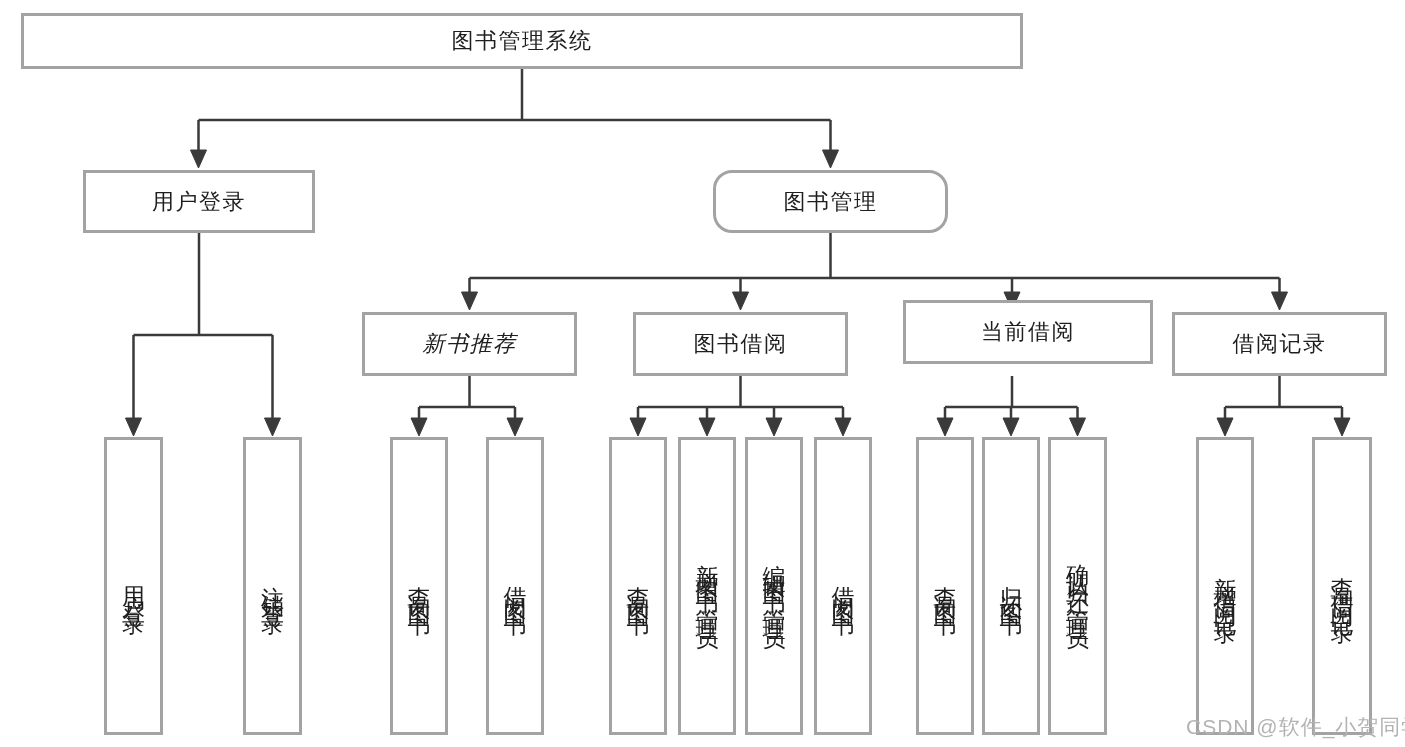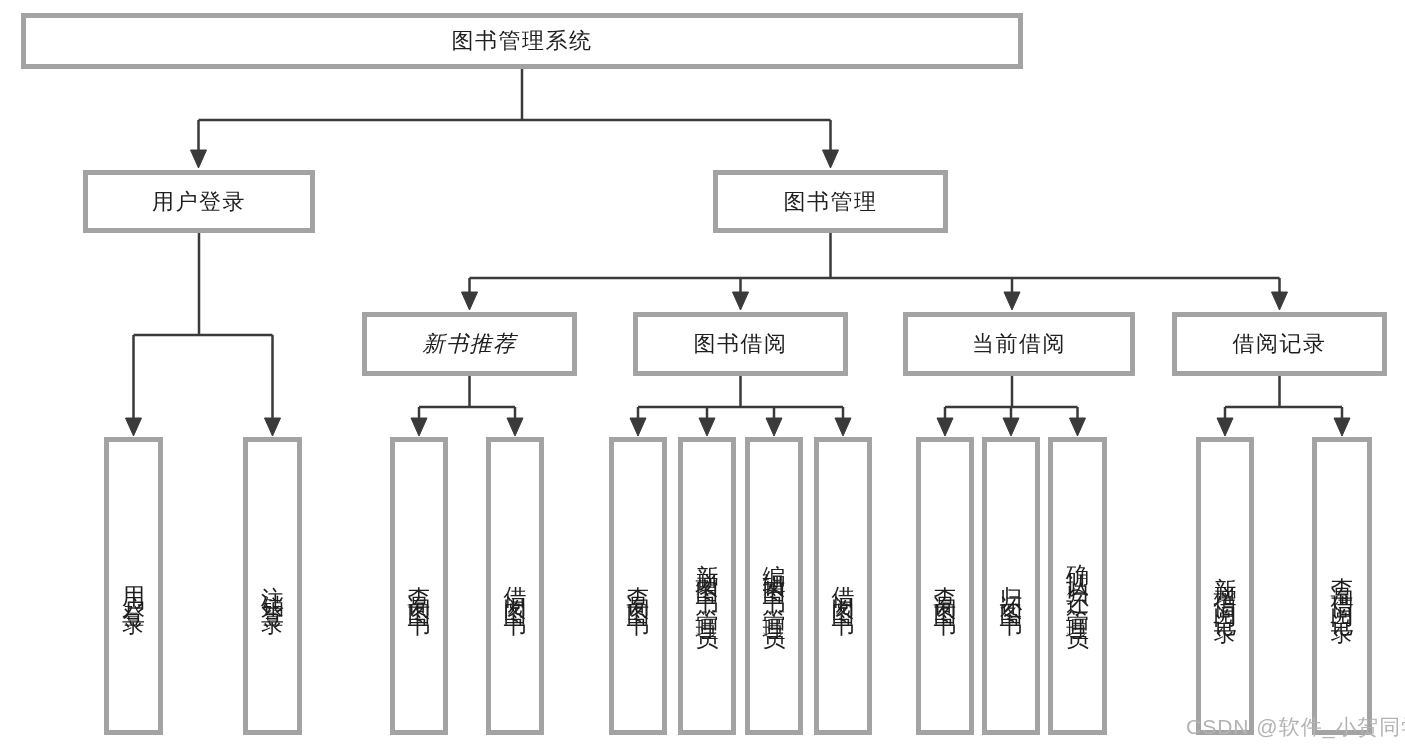--- a/index.html
+++ b/index.html
@@ -12,21 +12,21 @@
     overflow: hidden;
   }
   .connectors {
     position: absolute;
     left: 0; top: 0;
     width: 1405px; height: 747px;
   }
   .box {
     position: absolute;
     background: #ffffff;
-    border: 5px solid #a3a3a3;
+    border: 3px solid #a3a3a3;
     box-sizing: border-box;
     display: flex;
     align-items: center;
     justify-content: center;
     color: #1e1e1e;
     z-index: 2;
   }
   .hbox {
     font-size: 22px;
     letter-spacing: 1.5px;
@@ -85,25 +85,25 @@
       <polygon points="1003,418 1019,418 1011,436"></polygon>
       <polygon points="1069.5,418 1085.5,418 1077.5,436"></polygon>
       <polygon points="1217,418 1233,418 1225,436"></polygon>
       <polygon points="1334,418 1350,418 1342,436"></polygon>
     </g>
   </svg>
 
   <div class="box hbox" style="left:21px; top:13px; width:1002px; height:56px;">图书管理系统</div>
 
   <div class="box hbox" style="left:83px; top:170px; width:232px; height:63px;">用户登录</div>
-  <div class="box hbox" style="left:713px; top:170px; width:235px; height:63px;">图书管理</div>
+  <div class="box hbox" style="left:713px; top:170px; width:235px; height:63px;border-radius:19px;">图书管理</div>
 
   <div class="box hbox" style="left:362px; top:312px; width:215px; height:64px;font-style:italic;">新书推荐</div>
   <div class="box hbox" style="left:633px; top:312px; width:215px; height:64px;">图书借阅</div>
-  <div class="box hbox" style="left:903px; top:312px; width:232px; height:64px;text-align:right;">当前借阅</div>
+  <div class="box hbox" style="left:903px; top:300px; width:250px; height:64px;text-align:right;">当前借阅</div>
   <div class="box hbox" style="left:1172px; top:312px; width:215px; height:64px;">借阅记录</div>
 
   <div class="box vbox" style="left:104px; top:437px; width:59px; height:298px;">
     <span class="vlabel">用户登录</span>
   </div>
   <div class="box vbox" style="left:243px; top:437px; width:59px; height:298px;">
     <span class="vlabel">注销登录</span>
   </div>
 
   <div class="box vbox" style="left:390px; top:437px; width:58px; height:298px;">

